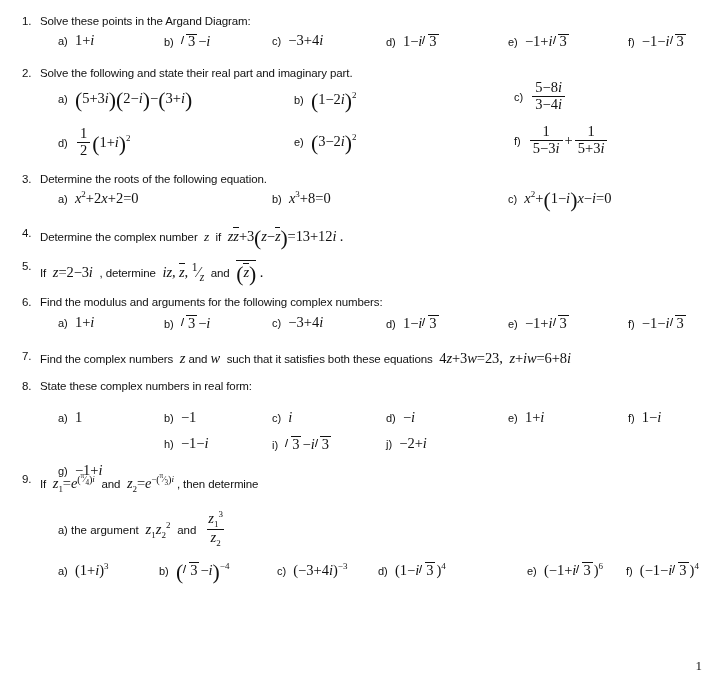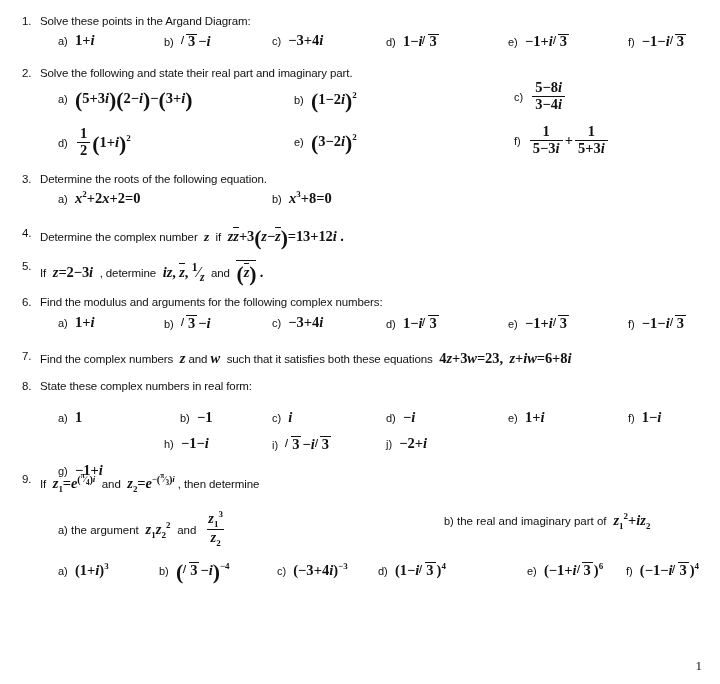--- a/index.html
+++ b/index.html
@@ -69,21 +69,20 @@
     position: relative;
     height: 22px;
   }
 
   
   .m {
     font-family: "Liberation Serif", serif;
     font-size: 14.5px;
     font-style: normal;
     white-space: nowrap;
-    font-weight: bold;
   }
   .mi { font-style: italic; font-family: "Liberation Serif", serif; }
   .mn { font-style: normal; font-family: "Liberation Serif", serif; }
   sup.e {
     font-size: 0.62em;
     vertical-align: super;
     font-family: "Liberation Serif", serif;
     font-style: normal;
   }
   sub.s {
@@ -261,20 +260,24 @@
     </div>
     <div class="items mathrow" style="height:24px;margin-top:3px;">
       <span class="item" style="left:44px;">
         <span class="lbl">a)</span>
         <span class="m">&nbsp;<span class="mi">x</span><sup class="e">2</sup><span class="mn">+</span>2<span class="mi">x</span><span class="mn">+</span>2<span class="mn">=</span>0</span>
       </span>
       <span class="item" style="left:258px;">
         <span class="lbl">b)</span>
         <span class="m">&nbsp;<span class="mi">x</span><sup class="e">3</sup><span class="mn">+</span>8<span class="mn">=</span>0</span>
       </span>
+      <span class="item" style="left:494px;">
+        <span class="lbl">c)</span>
+        <span class="m">&nbsp;<span class="mi">x</span><sup class="e">2</sup><span class="mn">+</span><span class="bigparen">(</span>1<span class="mn">−</span><span class="mi">i</span><span class="bigparen">)</span><span class="mi">x</span><span class="mn">−</span><span class="mi">i</span><span class="mn">=</span>0</span>
+      </span>
     </div>
   </div>
 
   <div class="q" style="margin-top:13px;">
     <div class="q-head">
       <span class="q-num">4.</span>
       <span class="q-text">
         <span>Determine the complex number</span>
         <span class="m" style="font-size:13.5px;">&nbsp;<span class="mi">z</span>&nbsp;</span>
         <span>if</span>
@@ -348,21 +351,21 @@
   <div class="q" style="margin-top:12px;">
     <div class="q-head">
       <span class="q-num">8.</span>
       <span class="q-text">State these complex numbers in real form:</span>
     </div>
     <div class="items mathrow" style="height:24px;margin-top:16px;text-align:center;">
       <span class="item" style="left:44px;">
         <span class="lbl">a)</span>
         <span class="m">&nbsp;1</span>
       </span>
-      <span class="item" style="left:166px;">
+      <span class="item" style="left:150px;">
         <span class="lbl">b)</span>
         <span class="m">&nbsp;−1</span>
       </span>
       <span class="item" style="left:258px;">
         <span class="lbl">c)</span>
         <span class="m">&nbsp;<span class="mi">i</span></span>
       </span>
       <span class="item" style="left:372px;">
         <span class="lbl">d)</span>
         <span class="m">&nbsp;−<span class="mi">i</span></span>
@@ -411,25 +414,20 @@
       <span class="item" style="left:44px;top:8px;font-size:11.5px;">
         <span class="lbl">a)</span>
         <span style="font-size:11.5px;">the argument</span>
         <span class="m">&nbsp;<span class="mi">z</span><sub class="s">1</sub><span class="mi">z</span><sub class="s">2</sub><sup class="e">2</sup>&nbsp;</span>
         <span style="font-size:11.5px;">and</span>
         <span class="m">&nbsp;<span class="frac">
               <span class="num"><span class="mi">z</span><sub class="s">1</sub><sup class="e">3</sup></span>
               <span class="den"><span class="mi">z</span><sub class="s">2</sub></span>
             </span></span>
       </span>
-      <span class="item" style="left:430px;top:8px;font-size:11.5px;">
-        <span class="lbl">b)</span>
-        <span style="font-size:11.5px;">the real and imaginary part of</span>
-        <span class="m">&nbsp;<span class="mi">z</span><sub class="s">1</sub><sup class="e">2</sup><span class="mn">+</span><span class="mi">iz</span><sub class="s">2</sub></span>
-      </span>
     </div>
   </div>
 
   <div class="q" style="margin-top:12px;">
     <div class="items mathrow" style="height:26px;">
       <span class="item" style="left:44px;">
         <span class="lbl">a)</span>
         <span class="m">&nbsp;(1<span class="mn">+</span><span class="mi">i</span>)<sup class="e">3</sup></span>
       </span>
       <span class="item" style="left:145px;">

